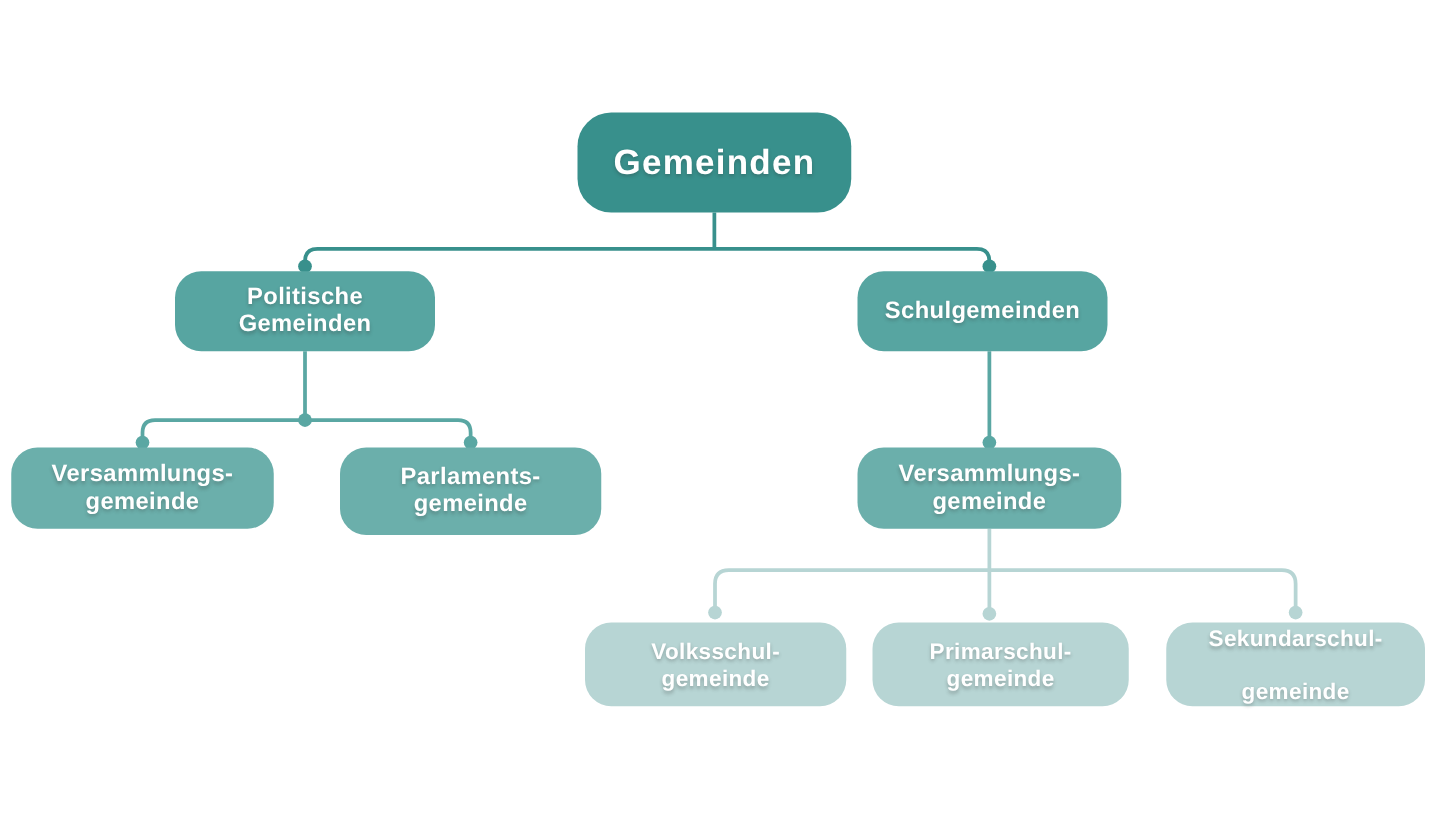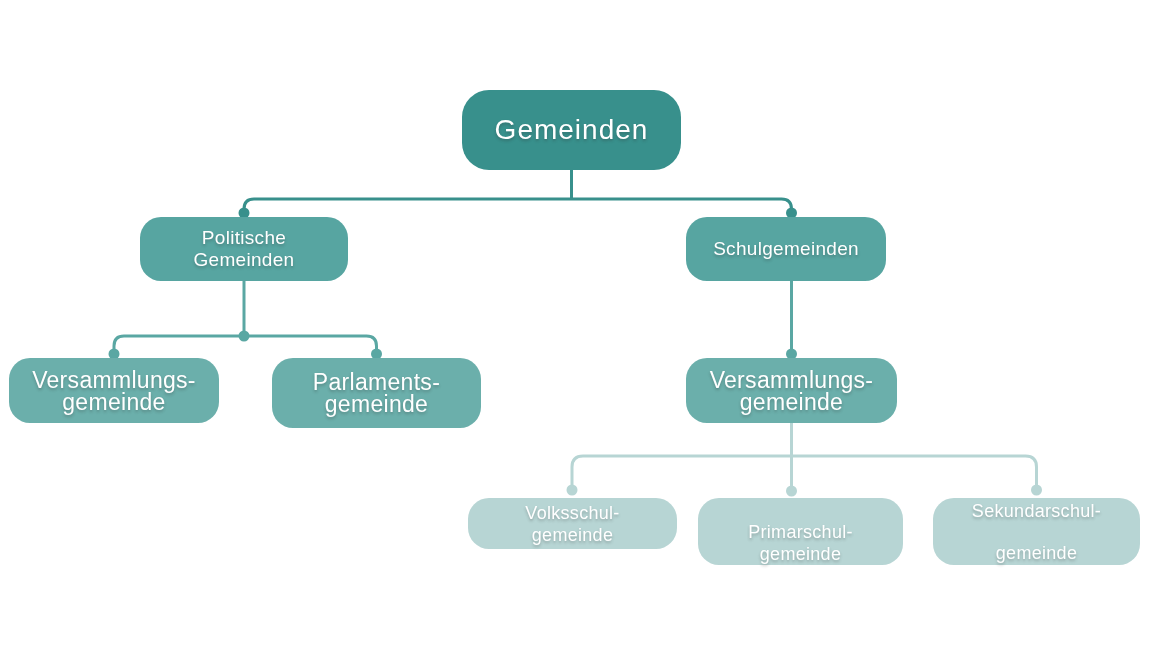--- a/index.html
+++ b/index.html
@@ -30,59 +30,59 @@
   .fill-d3 { fill: #b7d5d4; }
 
   .node {
     position: absolute;
     display: flex;
     flex-direction: column;
     align-items: center;
     justify-content: center;
     text-align: center;
     color: #ffffff;
-    font-weight: normal;
+    font-weight: bold;
     border-radius: 21px;
     text-shadow: 0 2px 3px rgba(45, 45, 45, 0.30);
     letter-spacing: 0.3px;
     box-sizing: border-box;
   }
   .node .line { display: block; }
 
   .lv1 {
     background: #38908c;
     border-radius: 27px;
     font-size: 28px;
     letter-spacing: 1px;
   }
   .lv2 {
     background: #57a5a1;
     font-size: 19px;
     line-height: 22px;
   }
   .lv3 {
     background: #6bafab;
-    font-size: 23px;
+    font-size: 19px;
     line-height: 22px;
   }
   .lv4 {
     background: #b7d5d4;
     font-size: 18px;
     line-height: 22px;
   }
 
   
   .n-root        { left: 462px; top:  90px; width: 219px; height: 80px; }
   .n-politische  { left: 140px; top: 217px; width: 208px; height: 64px; }
   .n-schul       { left: 686px; top: 217px; width: 200px; height: 64px; }
   .n-versamml-l  { left:   9px; top: 358px; width: 210px; height: 65px; }
   .n-parlaments  { left: 272px; top: 358px; width: 209px; height: 70px; }
   .n-versamml-r  { left: 686px; top: 358px; width: 211px; height: 65px; }
-  .n-volksschul  { left: 468px; top: 498px; width: 209px; height: 51px; }
-  .n-primarschul { left: 698px; top: 498px; width: 205px; height: 67px; justify-content: flex-end; }
+  .n-volksschul  { left: 468px; top: 498px; width: 209px; height: 67px; }
+  .n-primarschul { left: 698px; top: 498px; width: 205px; height: 67px; }
   .n-sekundar    { left: 933px; top: 498px; width: 207px; height: 67px; gap: 20px; }
 </style>
 </head>
 <body>
 
 <div class="canvas">
 
   <svg class="connectors" viewBox="0 0 1152 655">
 
     <g>

